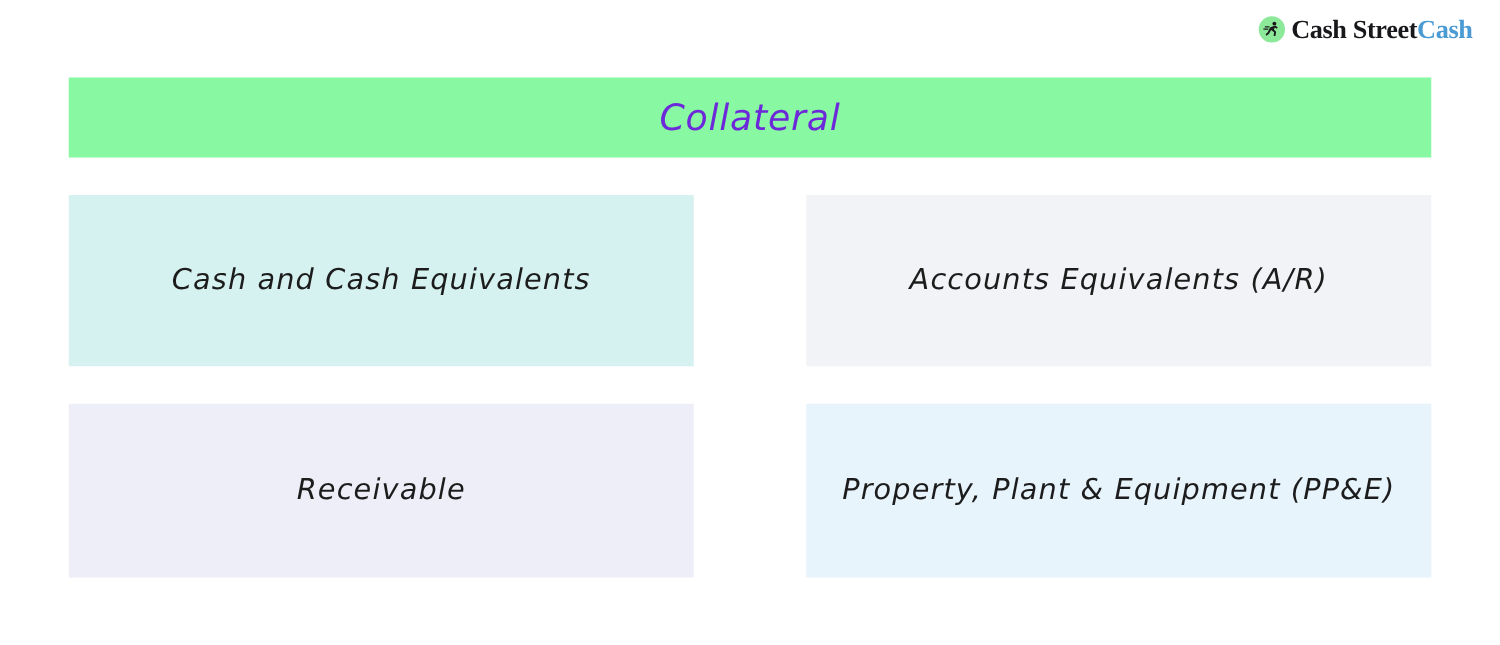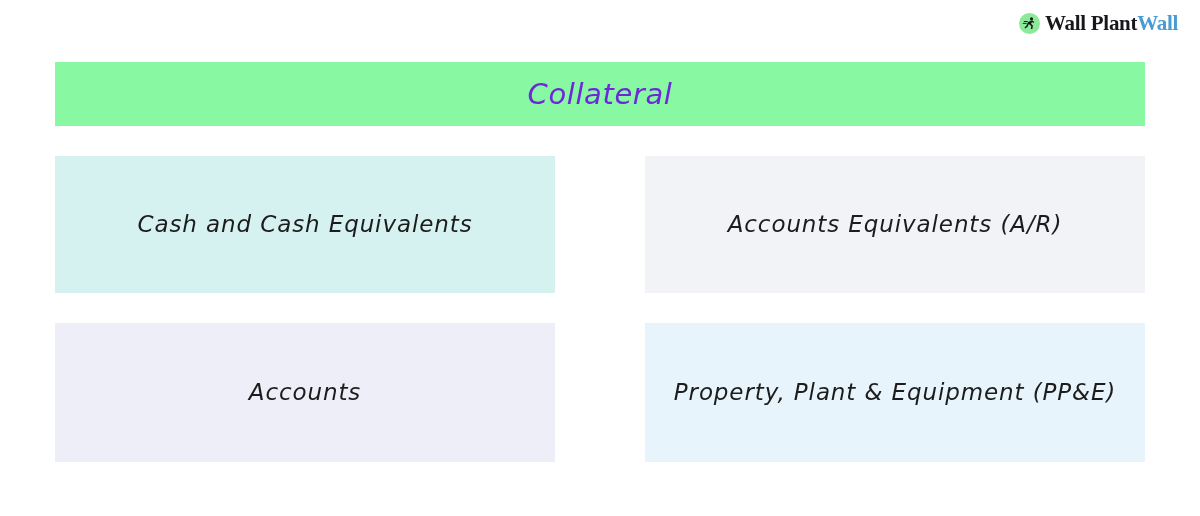--- a/index.html
+++ b/index.html
@@ -110,41 +110,41 @@
   <span class="brand-mark">
     <svg width="15" height="15" viewBox="0 0 24 24" aria-hidden="true">
       <g fill="#1b1b1b">
         <circle cx="15.2" cy="4.6" r="2.5"></circle>
         <path d="M12.6 8.2 L16.6 7.0 L19.6 9.6 L18.2 11.3 L15.9 9.6 L14.6 12.3 L17.4 15.0 L16.6 20.6 L14.2 20.6 L14.8 15.8 L11.0 12.9 L8.6 17.4 L5.2 20.0 L3.9 18.2 L6.7 15.8 L9.6 9.6 Z"></path>
         <path d="M3.0 8.0 L9.0 8.0 L9.0 9.6 L3.0 9.6 Z"></path>
         <path d="M1.2 11.0 L7.4 11.0 L7.4 12.5 L1.2 12.5 Z"></path>
       </g>
     </svg>
   </span>
-  <span class="brand-text"><span class="brand-dark">Wall Plant</span><span class="brand-accent">Wall</span></span>
+  <span class="brand-text"><span class="brand-dark">Cash Street</span><span class="brand-accent">Cash</span></span>
 </div>
 
 <div class="diagram">
 
   <div class="header-bar">
     <span class="header-title">Collateral</span>
   </div>
 
   <div class="grid">
 
     <div class="cell cell-cash">
       <span class="cell-label">Cash and Cash Equivalents</span>
     </div>
 
     <div class="cell cell-ar">
       <span class="cell-label">Accounts Equivalents (A/R)</span>
     </div>
 
     <div class="cell cell-inv">
-      <span class="cell-label">Accounts</span>
+      <span class="cell-label">Receivable</span>
     </div>
 
     <div class="cell cell-ppe">
       <span class="cell-label">Property, Plant &amp; Equipment (PP&amp;E)</span>
     </div>
 
   </div>
 </div>
 
 </body></html>

